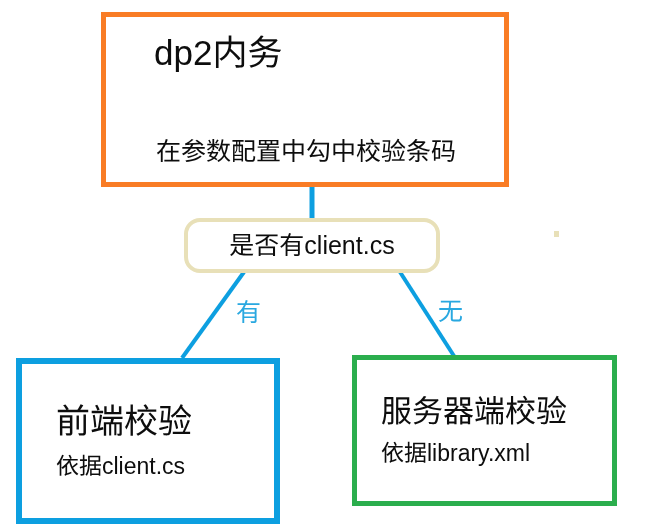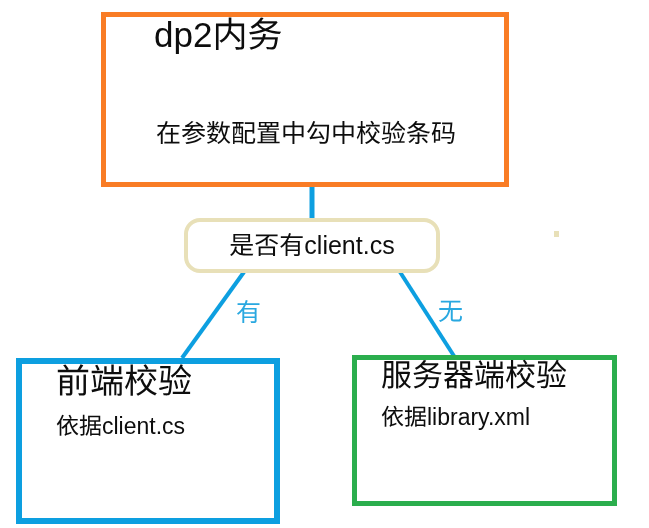--- a/index.html
+++ b/index.html
@@ -31,21 +31,21 @@
     pointer-events: none;
   }
 
   
   .node {
     position: absolute;
     box-sizing: border-box;
     background: #ffffff;
     display: flex;
     flex-direction: column;
-    justify-content: flex-start;
+    justify-content: center;
   }
 
   .node-title {
     line-height: 1.05;
     white-space: nowrap;
     color: #0d0d0d;
   }
   .node-sub {
     line-height: 1.05;
     white-space: nowrap;

